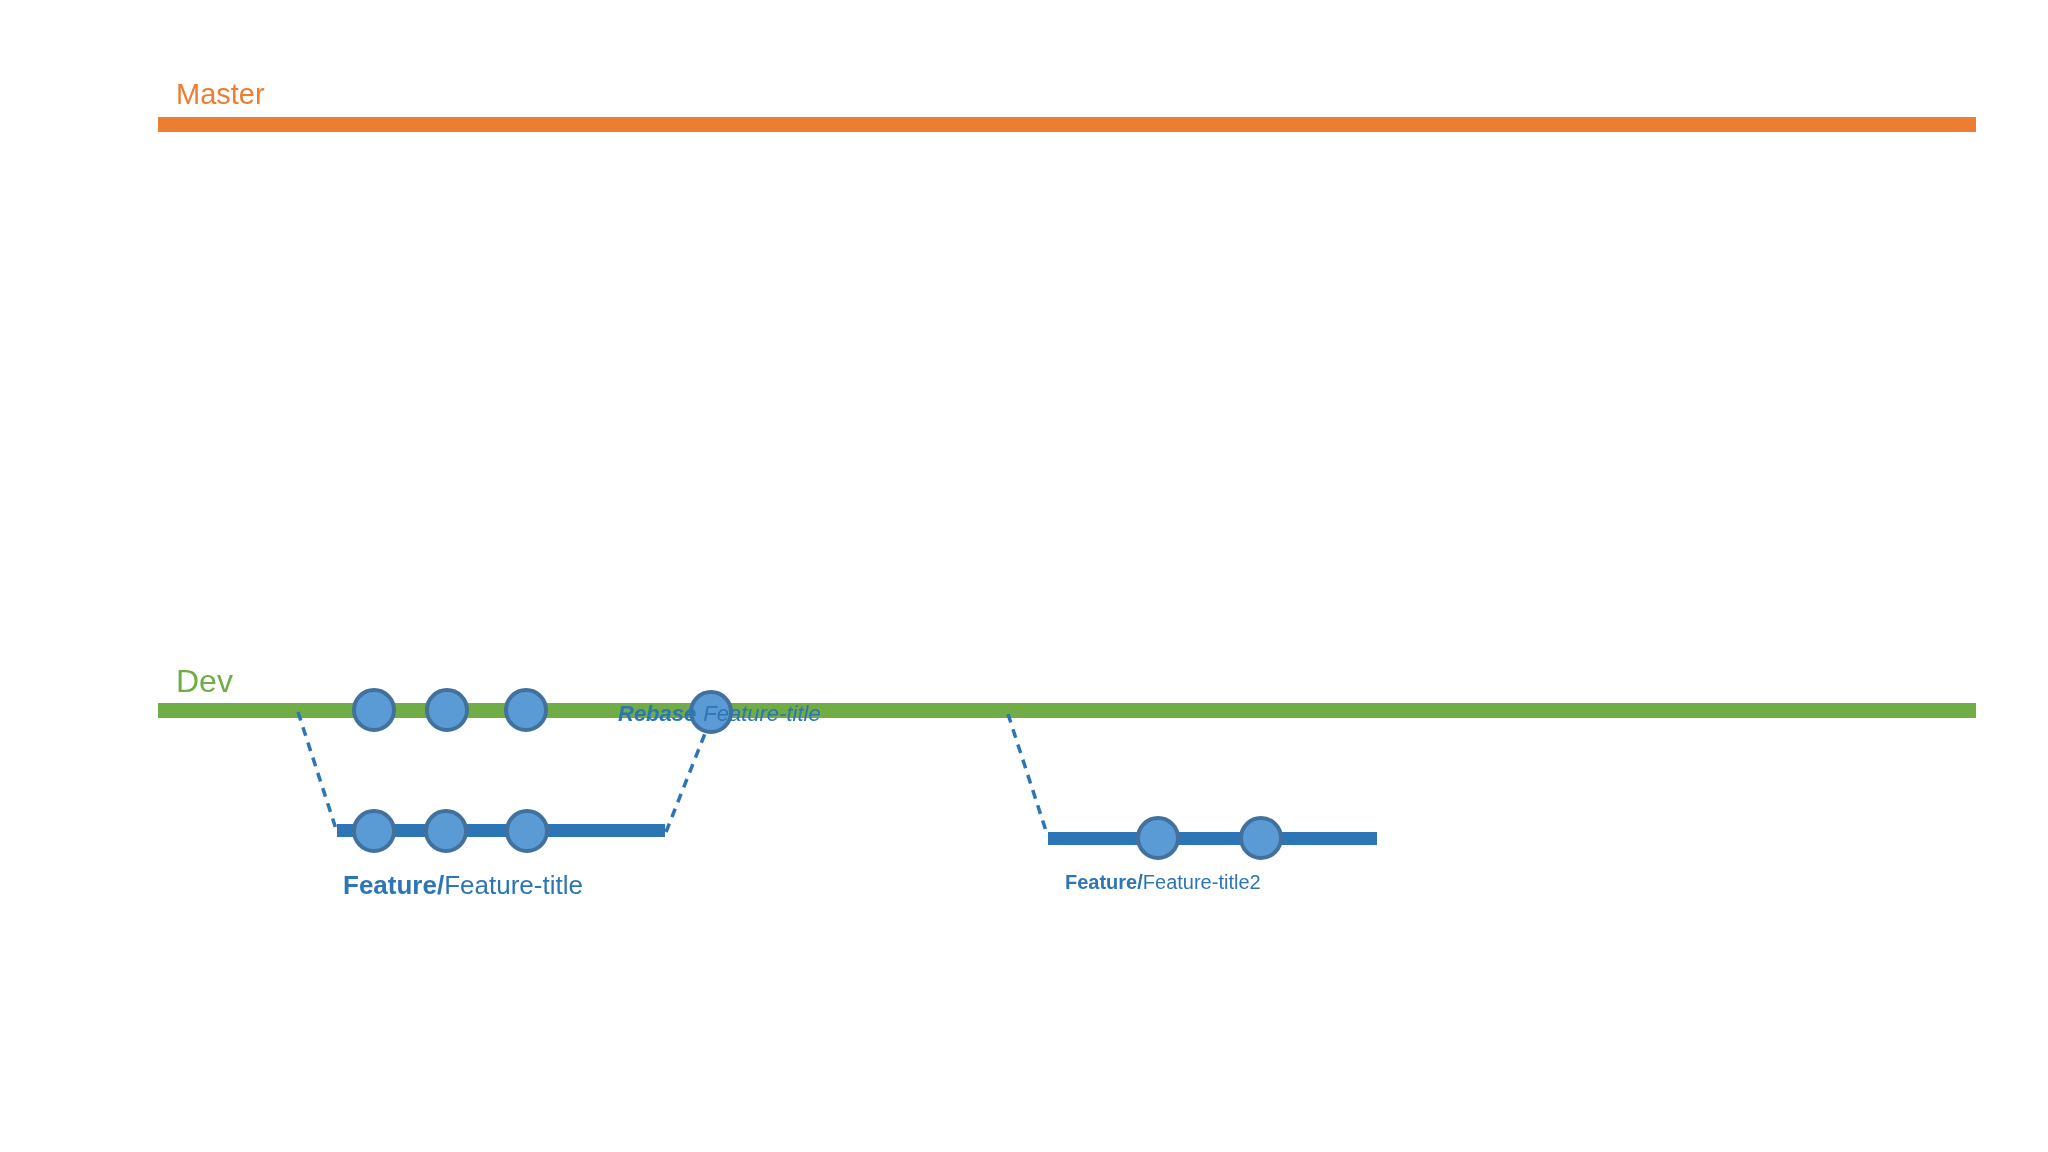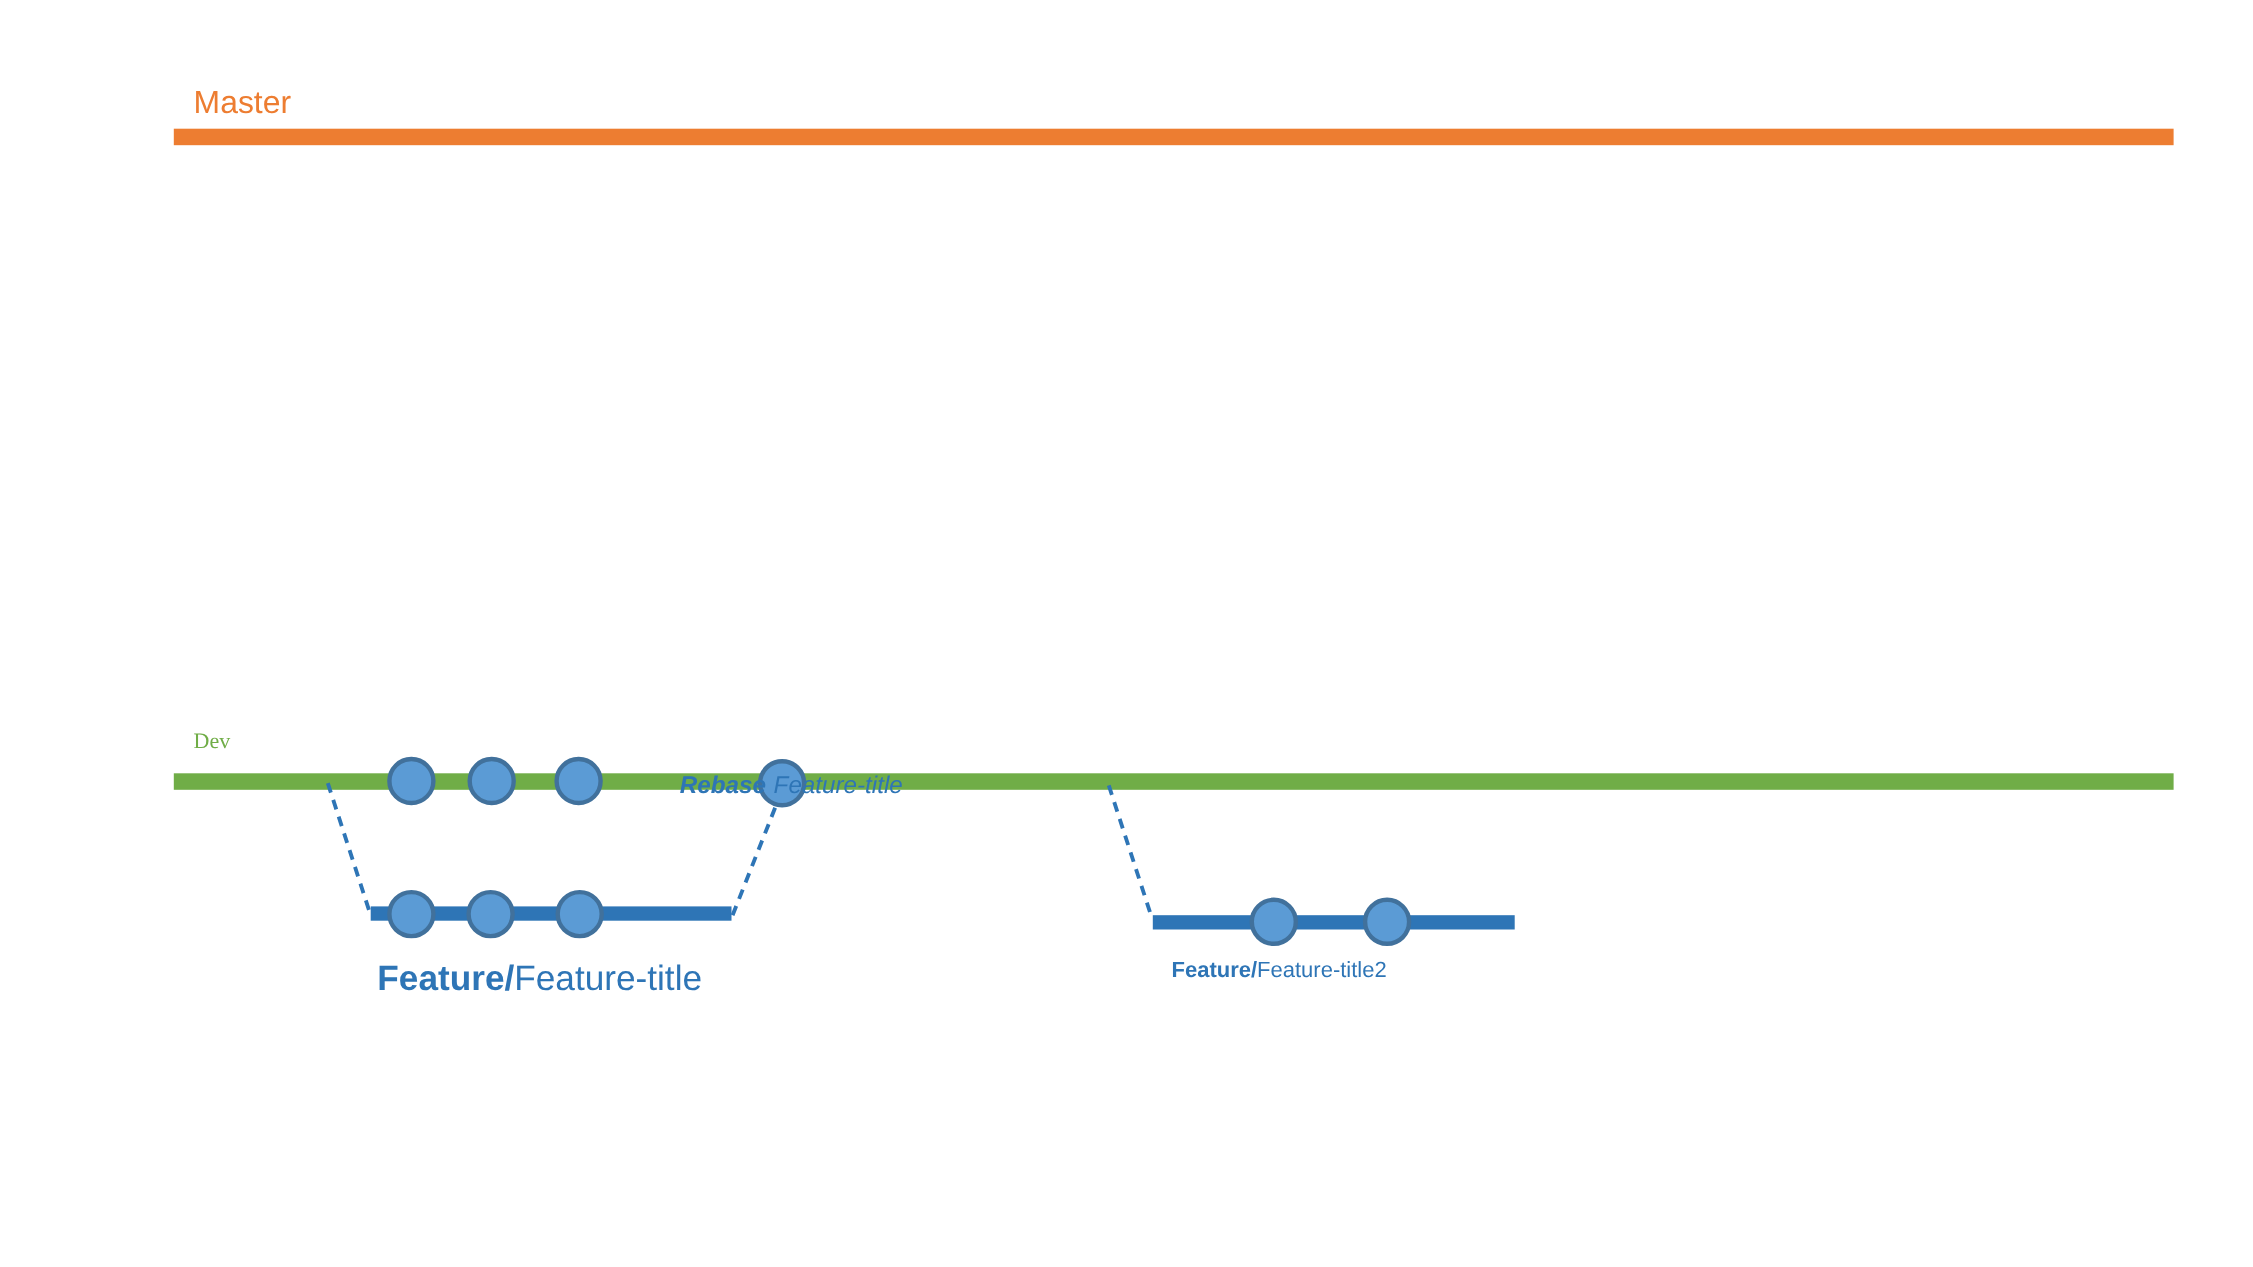--- a/index.html
+++ b/index.html
@@ -40,22 +40,22 @@
     box-sizing: border-box;
   }
 
   .branch-label {
     position: absolute;
     z-index: 4;
     white-space: nowrap;
     line-height: 1.15;
   }
   .label-master { left: 176px; top: 78px;  font-size: 29px; }
-  .label-dev    { left: 176px; top: 663px; font-size: 20px; font-family: Liberation Serif, serif; }
-  .label-f1     { left: 343px; top: 871px; font-size: 32px; text-align: right; }
+  .label-dev    { left: 176px; top: 663px; font-size: 32px; }
+  .label-f1     { left: 343px; top: 871px; font-size: 26px; text-align: right; }
   .label-f2     { left: 1065px; top: 871px; font-size: 20px; }
   .feature-label .bold { font-weight: bold; }
 
   .annotation {
     position: absolute;
     left: 618px; top: 702px;
     z-index: 4;
     font-size: 22px;
     font-style: italic;
     white-space: nowrap;

